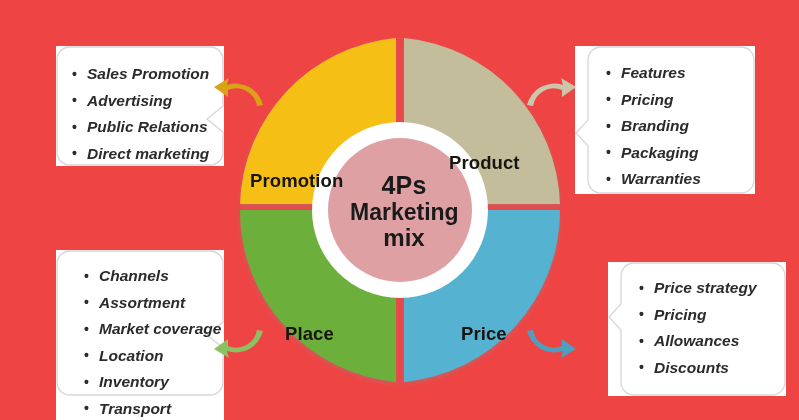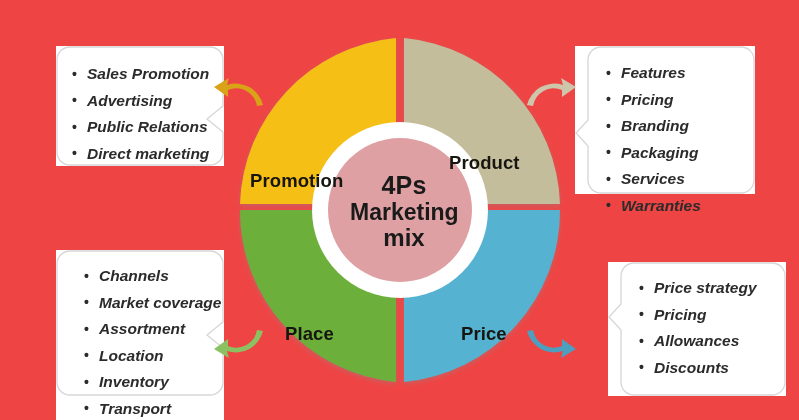--- a/index.html
+++ b/index.html
@@ -150,33 +150,32 @@
 
   <div class="callout" id="box-product">
     <svg class="cbg" viewBox="0 0 180 148" width="180" height="148">
       <path d="M26 1 H167 A13 13 0 0 1 179 14 V134 A13 13 0 0 1 167 147 H26 A13 13 0 0 1 13 134 V100 L1 87 L13 74 V14 A13 13 0 0 1 26 1 Z" fill="#ffffff" stroke="#d6d6d6" stroke-width="1.3"></path>
     </svg>
     <ul>
       <li>Features</li>
       <li>Pricing</li>
       <li>Branding</li>
       <li>Packaging</li>
-      <li>Services</li>
       <li>Warranties</li>
     </ul>
   </div>
 
   <div class="callout" id="box-place">
     <svg class="cbg" viewBox="0 0 168 146" width="168" height="146">
       <path d="M14 1 H154 A13 13 0 0 1 167 14 V72 L151 85 L167 98 V132 A13 13 0 0 1 154 145 H14 A13 13 0 0 1 1 132 V14 A13 13 0 0 1 14 1 Z" fill="#ffffff" stroke="#d6d6d6" stroke-width="1.3"></path>
     </svg>
     <ul>
       <li>Channels</li>
+      <li>Assortment</li>
       <li>Market coverage</li>
-      <li>Assortment</li>
       <li>Location</li>
       <li>Inventory</li>
       <li>Transport</li>
     </ul>
   </div>
 
   <div class="callout" id="box-price">
     <svg class="cbg" viewBox="0 0 178 134" width="178" height="134">
       <path d="M26 1 H165 A13 13 0 0 1 177 14 V120 A13 13 0 0 1 165 133 H26 A13 13 0 0 1 13 120 V68 L1 55 L13 42 V14 A13 13 0 0 1 26 1 Z" fill="#ffffff" stroke="#d6d6d6" stroke-width="1.3"></path>
     </svg>

